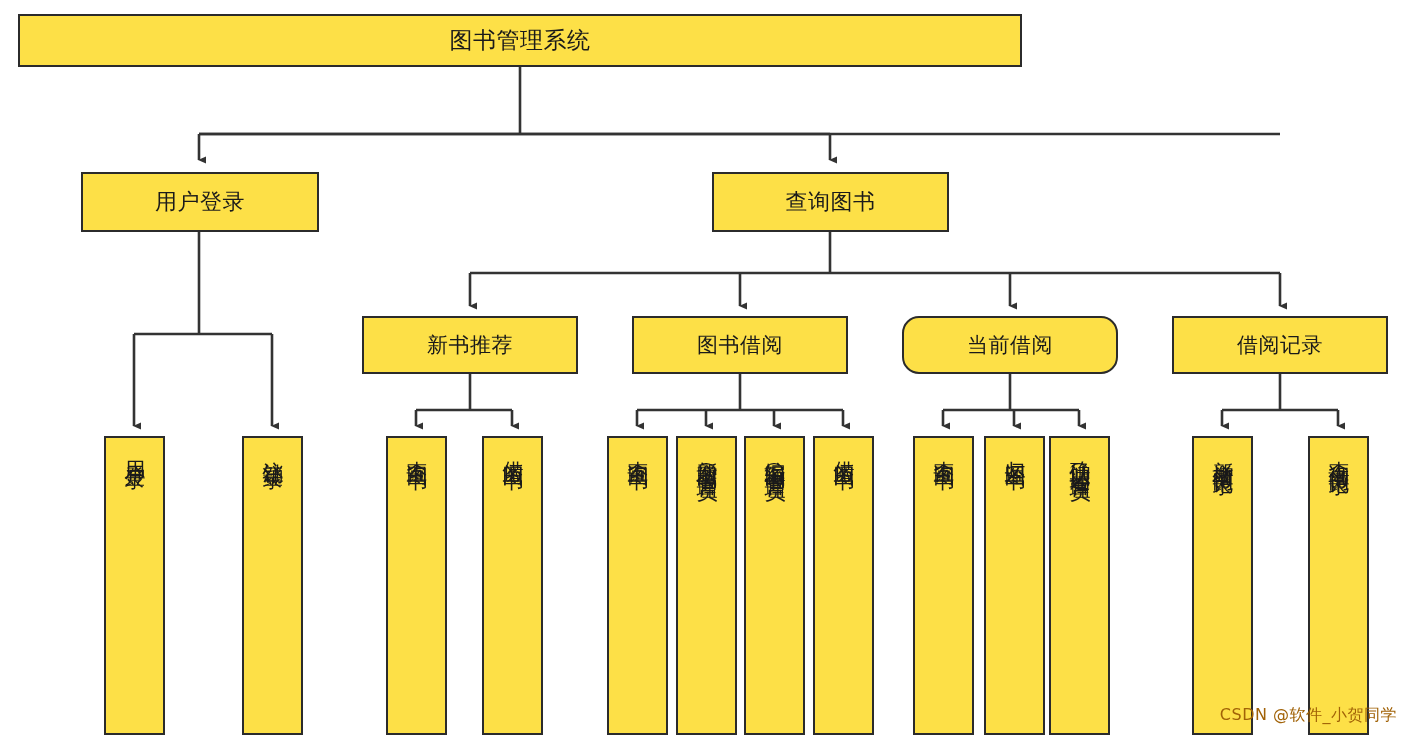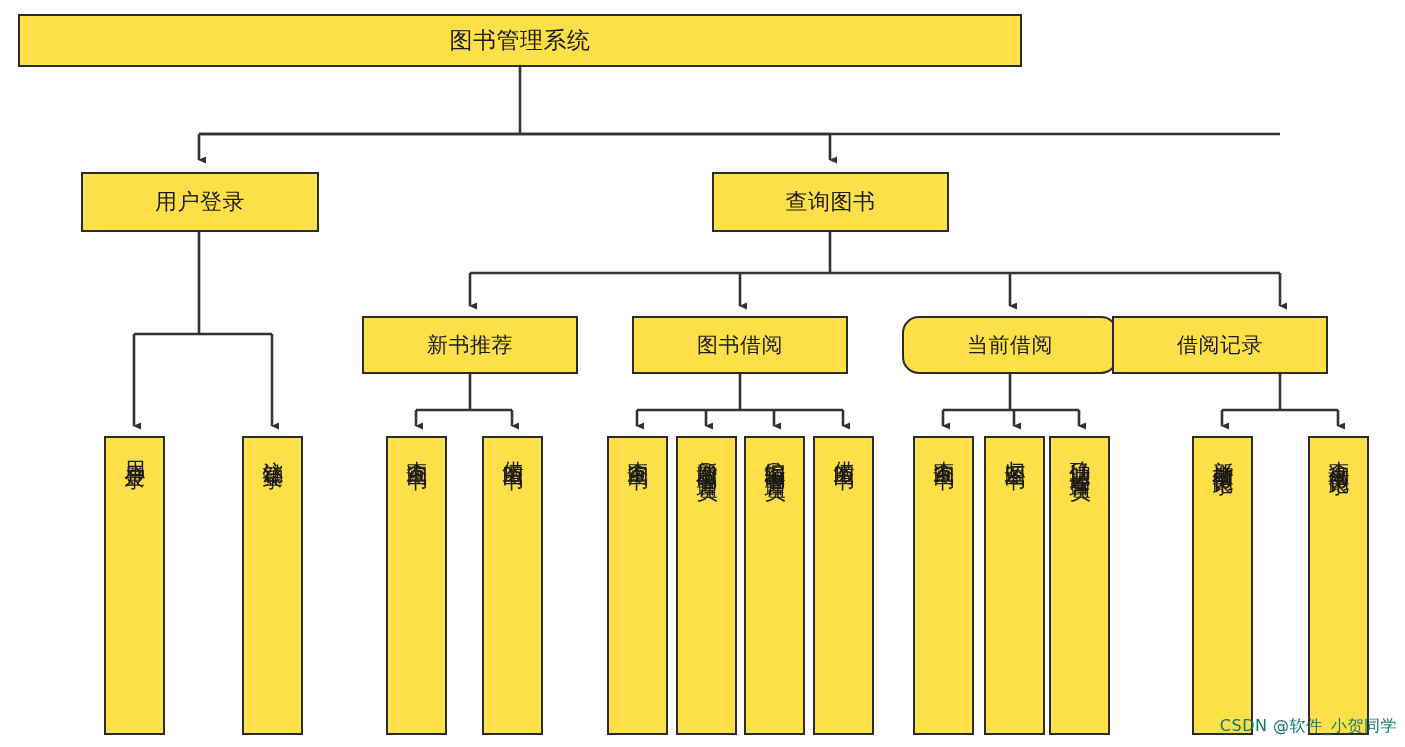--- a/index.html
+++ b/index.html
@@ -62,23 +62,23 @@
     writing-mode: vertical-rl;
     text-orientation: upright;
     font-size: 21px;
     letter-spacing: 3px;
     line-height: 1;
     white-space: nowrap;
   }
   #watermark {
     position: absolute;
     right: 8px;
-    bottom: 10px;
+    bottom: 21px;
     font-size: 16px;
-    color: #0f766e;
+    color: #a16207;
     letter-spacing: 0.5px;
     white-space: nowrap;
     user-select: none;
   }
 </style>
 </head>
 <body>
 
 <div id="diagram-root">
 
@@ -147,21 +147,21 @@
 
   <div class="node node-l3" style="left:362px; top:316px; width:216px; height:58px;">
     <span class="node-label">新书推荐</span>
   </div>
   <div class="node node-l3" style="left:632px; top:316px; width:216px; height:58px;">
     <span class="node-label">图书借阅</span>
   </div>
   <div class="node node-l3" style="left:902px; top:316px; width:216px; height:58px;border-radius:17px;">
     <span class="node-label">当前借阅</span>
   </div>
-  <div class="node node-l3" style="left:1112px; top:316px; width:216px; height:58px;">
+  <div class="node node-l3" style="left:1172px; top:316px; width:216px; height:58px;">
     <span class="node-label">借阅记录</span>
   </div>
 
   <div class="node node-leaf" style="left:104px; top:436px; width:61px; height:299px;">
     <span class="node-label">用户登录</span>
   </div>
   <div class="node node-leaf" style="left:242px; top:436px; width:61px; height:299px;">
     <span class="node-label">注销登录</span>
   </div>
 

